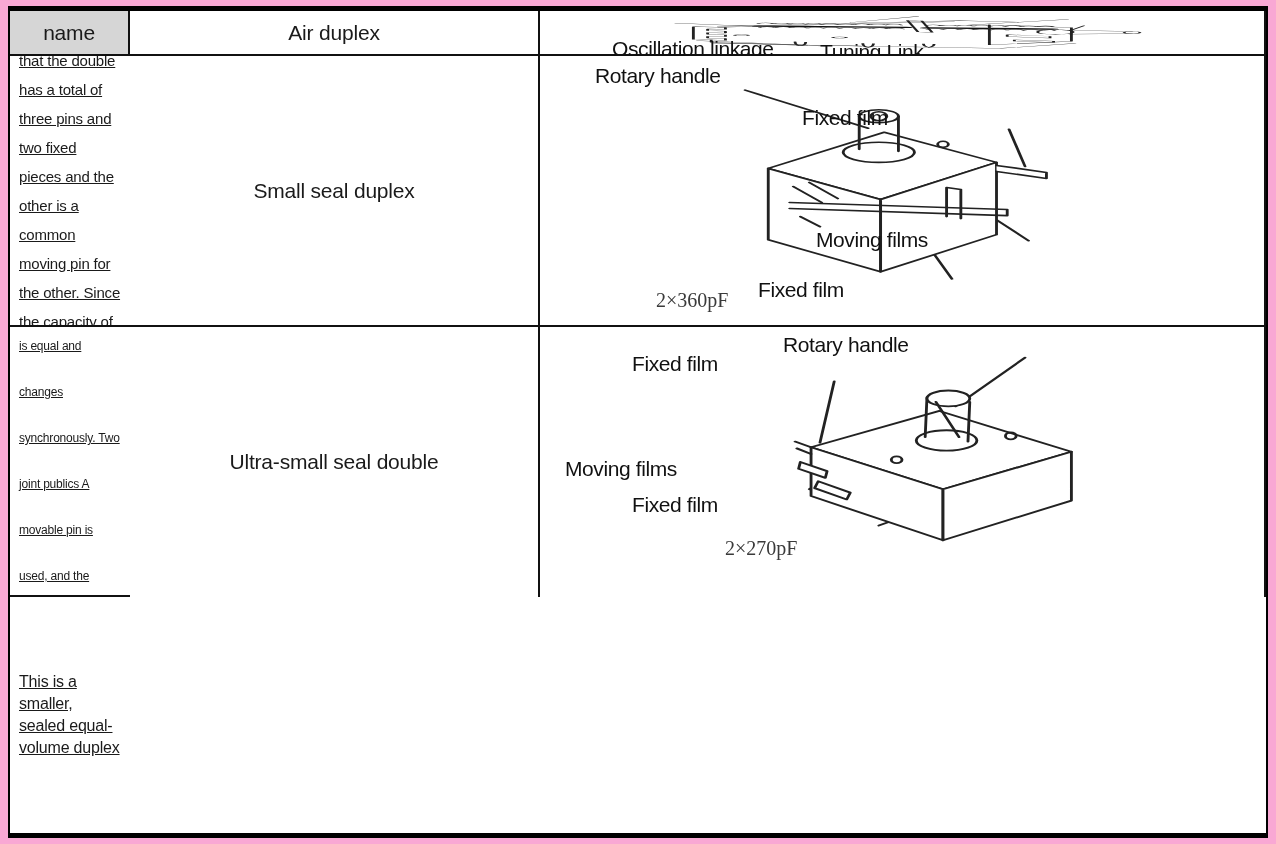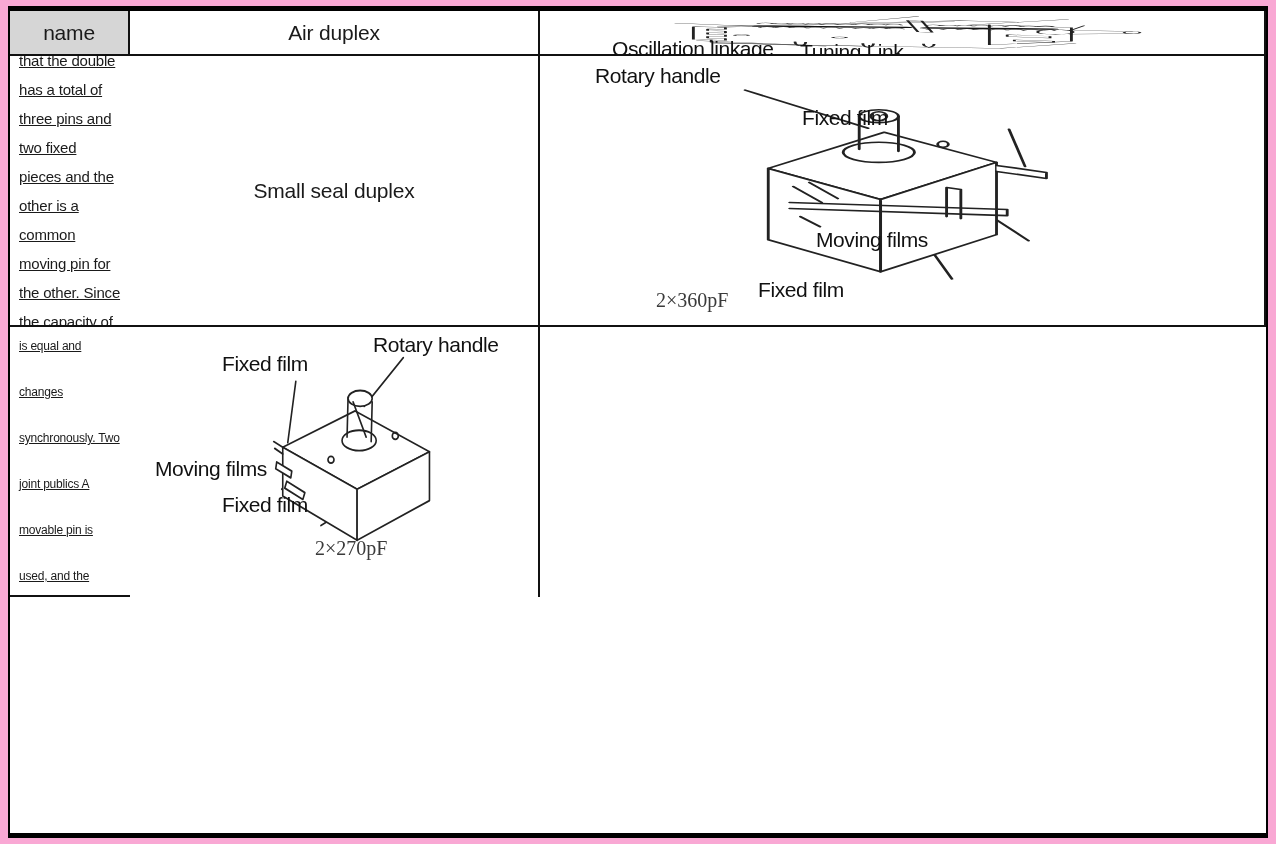--- a/index.html
+++ b/index.html
@@ -88,21 +88,21 @@
 
           <path d="M143,192 q0,22 3,26 q3,-3 3,-24"></path>
           <path d="M181,202 q0,22 3,26 q3,-3 3,-24"></path>
           <path d="M215,205 q0,18 3,22 q3,-3 3,-20"></path>
 
           <circle cx="113" cy="152" r="4"></circle>
           <circle cx="168" cy="166" r="4"></circle>
         </g>
       </svg>
       <span class="lbl" style="left:72px; top:26px;">Oscillation linkage</span>
-      <span class="lbl" style="left:260px; top:29px;">Tuning Link</span>
+      <span class="lbl" style="left:280px; top:29px;">Tuning Link</span>
       <span class="lbl" style="left:5px; top:55px;">Moving films</span>
       <span class="lbl" style="left:270px; top:69px;">Rotary handle</span>
       <span class="lbl" style="left:8px; top:190px;">Fixed film</span>
       <span class="lbl" style="left:35px; top:229px;">Pins</span>
       <span class="capv" style="left:155px; top:229px;">2×365pF</span>
     </div>
 
     <div class="cell expl-cell expl-1 last-col">
       <p>Its structure is basically the same as that of the air unit, there are two air single with equal capacity, and a rotary handle is used to control the synchronous rotation of the two moving plates, that is, the capacity of the two links changes synchronously. The two connected tiles share one moving pin so that the double has a total of three pins and two fixed pieces and the other is a common moving pin for the other. Since the capacity of the two couplings is equal, it is possible to distinguish which is the tuning link (for the antenna training loop) and which is the oscillation link (for the local oscillator loop).In order to reduce interference in use, a link away from the rotating handle is generally used as an oscillation link</p>
     </div>
@@ -141,20 +141,21 @@
       <span class="lbl" style="left:262px; top:50px;">Fixed film</span>
       <span class="lbl" style="left:276px; top:172px;">Moving films</span>
       <span class="lbl" style="left:218px; top:222px;">Fixed film</span>
       <span class="capv" style="left:116px; top:223px;">2×360pF</span>
     </div>
 
     <div class="cell expl-cell expl-2 last-col">
       <p>Its structural product works in the same way as a single union. The capacity of the two is equal and changes synchronously. Two joint publics A movable pin is used, and the movable pin is located in the middle. On each side are two fixed plates</p>
     </div>
 
+    <div class="cell name-cell last-row">Ultra-small seal double</div>
 
     <div class="cell diagram-cell last-row">
       <svg viewBox="0 0 406 238" preserveAspectRatio="none">
         <g stroke="#222" stroke-width="1.6" fill="none" stroke-linejoin="round" stroke-linecap="round">
 
           <path d="M165,48 L157,102"></path>
           <path d="M272,27 L233,70"></path>
           <path d="M151,143 L164,131"></path>
           <path d="M190,175 L208,165"></path>
 
@@ -176,15 +177,18 @@
           <path d="M156,136 L174,146 L172,152 L154,142 Z" fill="#fff"></path>
         </g>
       </svg>
       <span class="lbl" style="left:92px; top:25px;">Fixed film</span>
       <span class="lbl" style="left:243px; top:6px;">Rotary handle</span>
       <span class="lbl" style="left:25px; top:130px;">Moving films</span>
       <span class="lbl" style="left:92px; top:166px;">Fixed film</span>
       <span class="capv" style="left:185px; top:200px;">2×270pF</span>
     </div>
 
+    <div class="cell expl-cell expl-3 last-col last-row">
+      <p>This is a smaller, sealed equal-volume duplex</p>
+    </div>
 
   </div>
 </div>
 
 </body></html>

